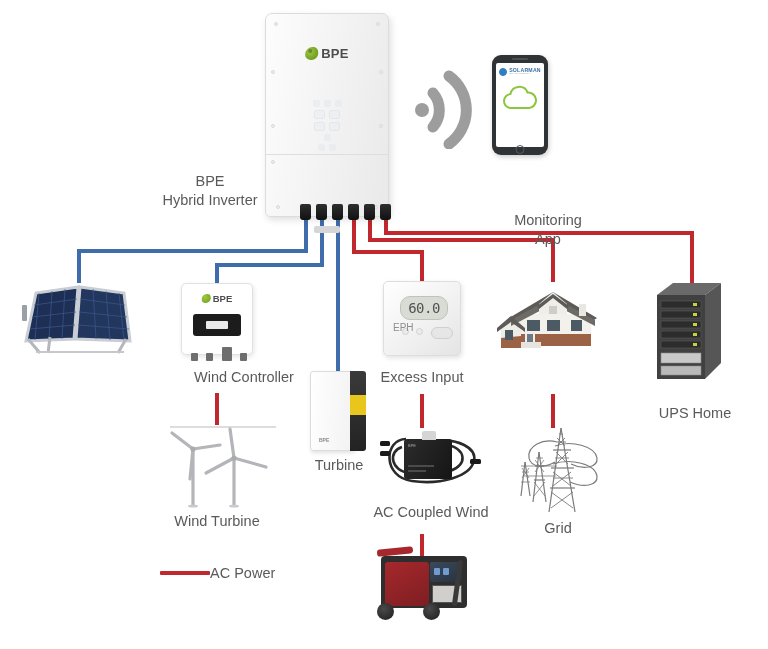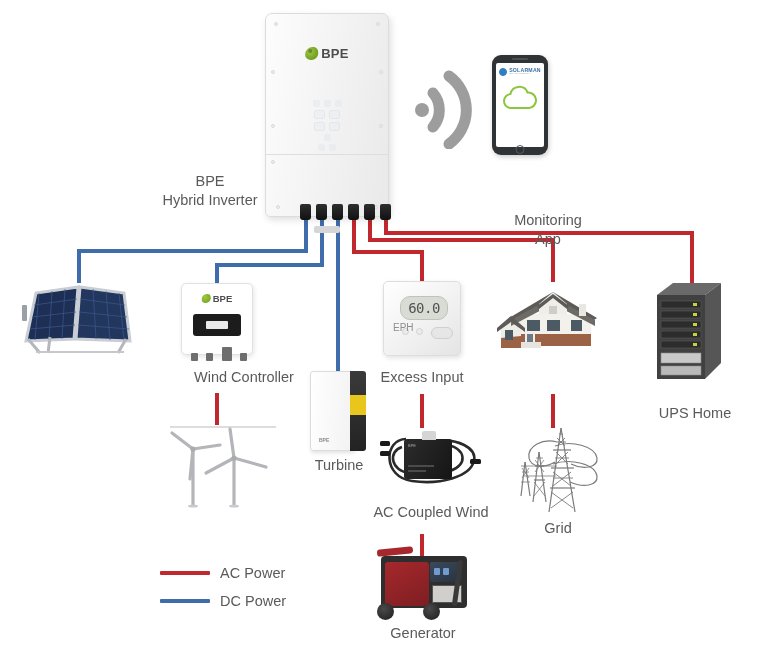--- a/index.html
+++ b/index.html
@@ -217,21 +217,21 @@
   }
   .gen .outlet { position:absolute; width:6px;height:7px;background:#6f9bd1;border-radius:1px; }
   .gen .wheel {
     position:absolute; bottom:0; width:17px; height:17px; border-radius:50%;
     background:radial-gradient(circle at 40% 35%, #4a4a4a, #1d1d1d);
   }
   .gen .handle { position:absolute; background:#3a3a3a; }
 
   
   .legend { position:absolute; left:160px; top:565px; width:200px; }
-  .legend .row { display:flex; align-items:center; gap:10px; margin-bottom:12px;text-align:center; }
+  .legend .row { display:flex; align-items:center; margin-bottom:12px;text-align:center; }
   .legend .swatch { width:50px; height:4px; border-radius:1px; }
   .legend .text { font-size:14.5px; color:#5a5a5a; }
 </style>
 </head>
 <body>
 
 <div id="stage">
 
   <svg id="wires" viewBox="0 0 768 649">
     <g fill="none" stroke-width="4" stroke-linecap="butt">
@@ -395,20 +395,21 @@
         <line x1="66" y1="35" x2="66" y2="82"></line>
         <line x1="66" y1="35" x2="62" y2="6"></line>
         <line x1="66" y1="35" x2="98" y2="44"></line>
         <line x1="66" y1="35" x2="38" y2="50"></line>
       </g>
       <circle cx="66" cy="35" r="2.6" fill="#a9abae"></circle>
       <ellipse cx="25" cy="83" rx="5" ry="1.6" fill="#c8cacd"></ellipse>
       <ellipse cx="66" cy="83" rx="5" ry="1.6" fill="#c8cacd"></ellipse>
     </svg>
   </div>
+  <div class="label" style="left:161px;top:512px;width:112px;">Wind Turbine</div>
 
   <div class="batt">
     <div class="main">
       <span class="lbl">BPE</span>
     </div>
     <div class="side"></div>
     <div class="stripe"></div>
   </div>
   <div class="label" style="left:294px;top:456px;width:90px;">Turbine</div>
 
@@ -448,21 +449,20 @@
         <span class="outlet" style="position:absolute;left:4px;top:6px;"></span>
         <span class="outlet" style="position:absolute;left:13px;top:6px;"></span>
       </div>
       <span style="position:absolute;right:5px;bottom:5px;width:30px;height:18px;background:#d0cfcb;border:1px solid #555;"></span>
     </div>
     <span style="position:absolute;left:6px;top:4px;width:36px;height:7px;background:#a6282c;border-radius:3px;transform:rotate(-6deg);"></span>
     <span class="handle" style="left:84px;top:16px;width:5px;height:46px;transform:rotate(8deg);border-radius:2px;"></span>
     <div class="wheel" style="left:6px;"></div>
     <div class="wheel" style="left:52px;"></div>
   </div>
-  <div class="label" style="left:368px;top:624px;width:110px;">Generator</div>
 
   <div class="house">
     <svg width="116" height="78" viewBox="0 0 116 78">
 
       <polygon points="20,34 20,66 96,66 96,34" fill="#f3f1ec"></polygon>
       <polygon points="20,54 20,66 96,66 96,54" fill="#9c6246"></polygon>
 
       <polygon points="6,44 6,68 26,68 26,42" fill="#eeece6"></polygon>
       <polygon points="6,58 6,68 26,68 26,56" fill="#9c6246"></polygon>
 
@@ -564,19 +564,15 @@
       </g>
     </svg>
   </div>
   <div class="label" style="left:645px;top:404px;width:100px;">UPS Home</div>
 
   <div class="legend">
     <div class="row">
       <span class="swatch" style="background:#c0282d;"></span>
       <span class="text">AC Power</span>
     </div>
-    <div class="row">
-      <span class="swatch" style="background:#3f6cab;"></span>
-      <span class="text">DC Power</span>
-    </div>
   </div>
 
 </div>
 
 </body></html>

